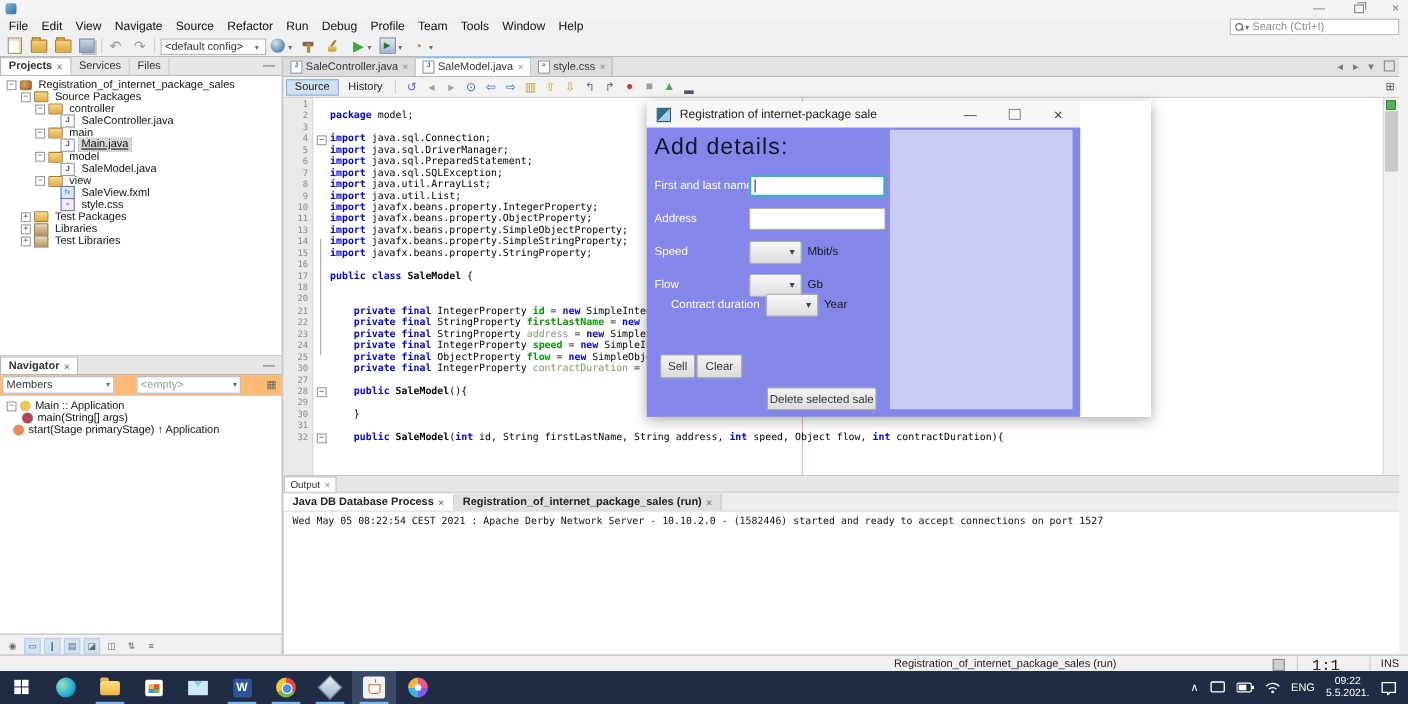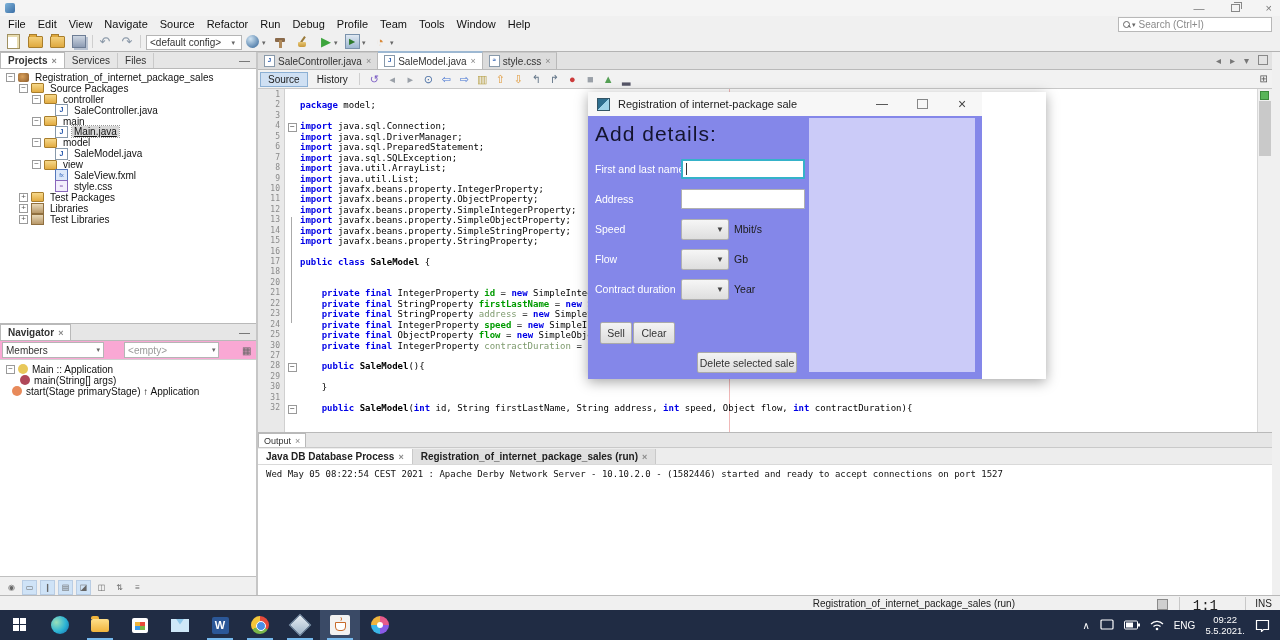--- a/index.html
+++ b/index.html
@@ -48,21 +48,21 @@
   .expander{width:7px;height:7px;border:1px solid #9a9a9a;background:#fff;color:#555;font-size:8px;line-height:5px;text-align:center;margin-right:3px;flex:none;}
   .tico{width:11px;height:10px;margin-right:4px;flex:none;position:relative;}
   .ti-folder{background:linear-gradient(#f6d88a,#e2ac42);border:1px solid #a97e2c;border-radius:1px;height:8px;}
   .ti-proj{background:radial-gradient(circle at 40% 40%,#d9a05a,#8a5a2a);border-radius:2px;height:9px;}
   .ti-java{background:#fff;border:1px solid #8899aa;height:10px;color:#2255aa;font-size:7px;font-weight:bold;text-align:center;line-height:10px;}
   .ti-fxml{background:#dce8fa;border:1px solid #5577bb;height:10px;color:#3366bb;font-size:6px;text-align:center;line-height:10px;}
   .ti-css{background:#f3eefc;border:1px solid #8866bb;height:10px;color:#7744aa;font-size:6px;text-align:center;line-height:10px;}
   .ti-lib{background:linear-gradient(#e8d8b8,#b89868);border:1px solid #907040;height:9px;}
   .sel-label{background:#d8d8d8;outline:1px dotted #999;}
   
-  #nav-controls{height:18px;background:#f9a8d4;display:flex;align-items:center;gap:20px;padding:0 2px;border-bottom:1px solid #d0d0d0;}
+  #nav-controls{height:18px;background:#fdba74;display:flex;align-items:center;gap:20px;padding:0 2px;border-bottom:1px solid #d0d0d0;}
   .nav-combo{height:14px;background:#fff;border:1px solid #b5b5b5;display:flex;align-items:center;justify-content:space-between;font-size:10px;padding:0 3px;color:#333;}
   .nav-combo .mini-dd{margin:0;}
   #nav-tree{background:#fff;height:216px;}
   .nico{width:10px;height:10px;border-radius:50%;margin-right:4px;flex:none;}
   #nav-filterbar{height:20px;border-top:1px solid #c0c0c0;background:#f0f0f0;display:flex;align-items:center;gap:3px;padding:0 4px;}
   .fico{width:13px;height:13px;border:1px solid #b9cde4;display:flex;align-items:center;justify-content:center;font-size:8px;color:#666;background:#fff;}
   .fico.on{background:#cfe3f7;}
   .fico.plain{border-color:transparent;background:transparent;}
   
   #editor{left:258px;top:52px;width:1014px;height:380px;background:#fff;}
@@ -435,21 +435,20 @@
           <div class="cline"><span class="lnum">2</span><span class="ltext"><span class="k">package</span><span class="p"> model;</span></span></div>
           <div class="cline"><span class="lnum">3</span><span class="ltext"></span></div>
           <div class="cline"><span class="lnum">4</span><span class="foldbox">−</span><span class="ltext"><span class="k">import</span><span class="p"> java.sql.Connection;</span></span></div>
           <div class="cline"><span class="lnum">5</span><span class="ltext"><span class="k">import</span><span class="p"> java.sql.DriverManager;</span></span></div>
           <div class="cline"><span class="lnum">6</span><span class="ltext"><span class="k">import</span><span class="p"> java.sql.PreparedStatement;</span></span></div>
           <div class="cline"><span class="lnum">7</span><span class="ltext"><span class="k">import</span><span class="p"> java.sql.SQLException;</span></span></div>
           <div class="cline"><span class="lnum">8</span><span class="ltext"><span class="k">import</span><span class="p"> java.util.ArrayList;</span></span></div>
           <div class="cline"><span class="lnum">9</span><span class="ltext"><span class="k">import</span><span class="p"> java.util.List;</span></span></div>
           <div class="cline"><span class="lnum">10</span><span class="ltext"><span class="k">import</span><span class="p"> javafx.beans.property.IntegerProperty;</span></span></div>
           <div class="cline"><span class="lnum">11</span><span class="ltext"><span class="k">import</span><span class="p"> javafx.beans.property.ObjectProperty;</span></span></div>
-          <div class="cline"><span class="lnum">12</span><span class="ltext"><span class="k">import</span><span class="p"> javafx.beans.property.SimpleIntegerProperty;</span></span></div>
           <div class="cline"><span class="lnum">13</span><span class="ltext"><span class="k">import</span><span class="p"> javafx.beans.property.SimpleObjectProperty;</span></span></div>
           <div class="cline"><span class="lnum">14</span><span class="ltext"><span class="k">import</span><span class="p"> javafx.beans.property.SimpleStringProperty;</span></span></div>
           <div class="cline"><span class="lnum">15</span><span class="ltext"><span class="k">import</span><span class="p"> javafx.beans.property.StringProperty;</span></span></div>
           <div class="cline"><span class="lnum">16</span><span class="ltext"></span></div>
           <div class="cline"><span class="lnum">17</span><span class="ltext"><span class="k">public class</span><span class="p"> </span><span class="b">SaleModel</span><span class="p"> {</span></span></div>
           <div class="cline"><span class="lnum">18</span><span class="ltext"></span></div>
           <div class="cline"><span class="lnum">20</span><span class="ltext"></span></div>
           <div class="cline"><span class="lnum">21</span><span class="ltext"><span class="p">    </span><span class="k">private final</span><span class="p"> IntegerProperty </span><span class="f">id</span><span class="p"> = </span><span class="k">new</span><span class="p"> SimpleInteg</span></span></div>
           <div class="cline"><span class="lnum">22</span><span class="ltext"><span class="p">    </span><span class="k">private final</span><span class="p"> StringProperty </span><span class="f">firstLastName</span><span class="p"> = </span><span class="k">new</span><span class="p"> S</span></span></div>
           <div class="cline"><span class="lnum">23</span><span class="ltext"><span class="p">    </span><span class="k">private final</span><span class="p"> StringProperty </span><span class="g">address</span><span class="p"> = </span><span class="k">new</span><span class="p"> SimpleS</span></span></div>
@@ -538,21 +537,21 @@
             </div>
             <span class="dlg-unit">Mbit/s</span>
           </div>
           <div class="dlg-row" style="top: 133px;">
             <span class="dlg-label">Flow</span>
             <div class="dlg-combo">
               <span class="arr">▼</span>
             </div>
             <span class="dlg-unit">Gb</span>
           </div>
-          <div class="dlg-row" style="top: 163px;">
+          <div class="dlg-row" style="top: 151px; margin-left: 15px;">
             <span class="dlg-label">Contract duration</span>
             <div class="dlg-combo">
               <span class="arr">▼</span>
             </div>
             <span class="dlg-unit">Year</span>
           </div>
         </div>
       <div class="dlg-btn" style="left:12px;top:206px;width:30px">Sell</div>
       <div class="dlg-btn" style="left:45px;top:206px;width:40px">Clear</div>
       <div class="dlg-btn" style="left:109px;top:236px;width:98px;height:19px">Delete selected sale</div>

